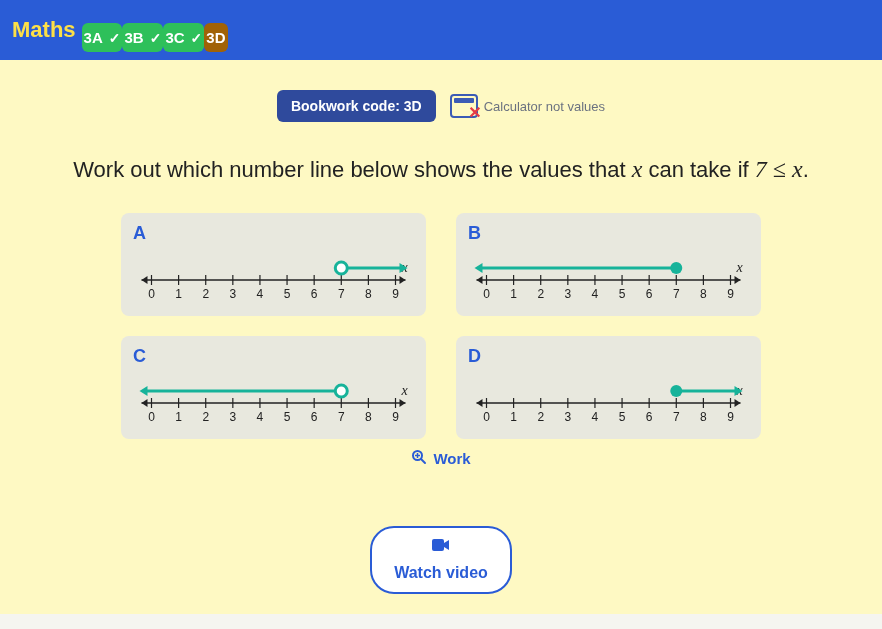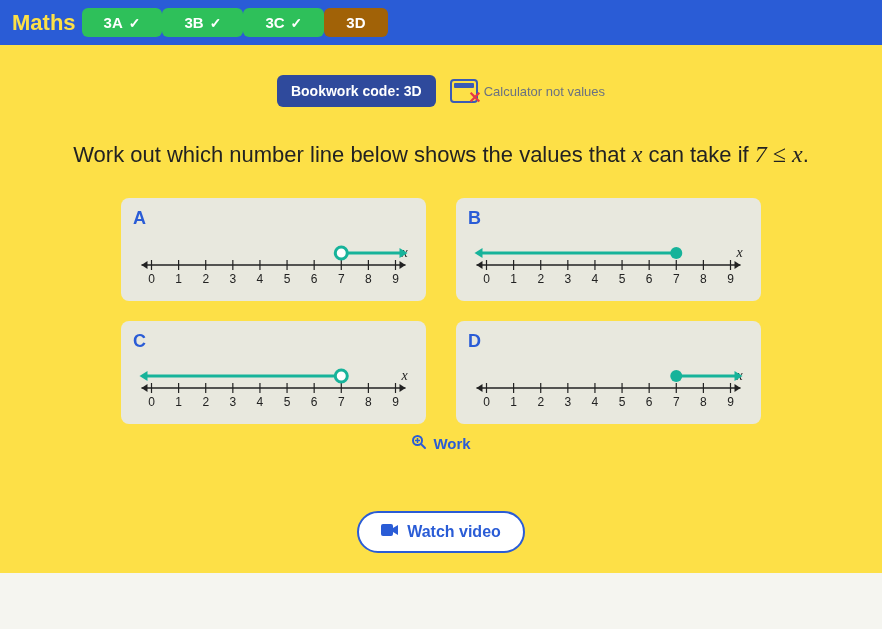--- a/index.html
+++ b/index.html
@@ -18,33 +18,34 @@
     align-items: center;
     gap: 6px;
   }
   .app-title {
     color: #fde047;
     font-weight: 700;
     font-size: 22px;
   }
   .pill {
     border-radius: 6px;
-    padding: 6px 22px;
+    padding: 6px 2px;
     font-weight: 700;
     color: #fff;
     display: inline-flex;
     align-items: center;
     gap: 6px;
     font-size: 15px;
+    margin-top: 15px;
   }
   .pill-green { background: #2ec05a; }
   .pill-dark { background: #a16207; }
   .check { font-size: 14px; }
   .content {
-    background: #fde047;
+    background: #fef9c3;
     margin: 0;
     padding: 30px 40px 20px 40px;
     position: relative;
   }
   .meta-row {
     display: flex;
     align-items: center;
     justify-content: center;
     gap: 14px;
     margin-bottom: 34px;
@@ -116,20 +117,21 @@
   .zoom {
     color:#2a5cd6; font-weight:600; font-size:15px;
     display:inline-flex; align-items:center; gap:6px; cursor:pointer;
     margin-bottom: 18px;
   }
   .watch {
     border:2px solid #2a5cd6; color:#2a5cd6; font-weight:700;
     border-radius: 24px; padding:10px 22px; font-size:16px;
     display:inline-flex; align-items:center; gap:8px; cursor:pointer;
     background:#fff;
+    flex-direction:column;
   }
 </style>
 </head>
 <body>
 
 <div class="header">
   <span class="app-title">Maths</span>
   <span id="tabs-slot"><span class="pill pill-green">3A<span class="check">✓</span></span><span class="pill pill-green">3B<span class="check">✓</span></span><span class="pill pill-green">3C<span class="check">✓</span></span><span class="pill pill-dark">3D</span></span>
 </div>
 

